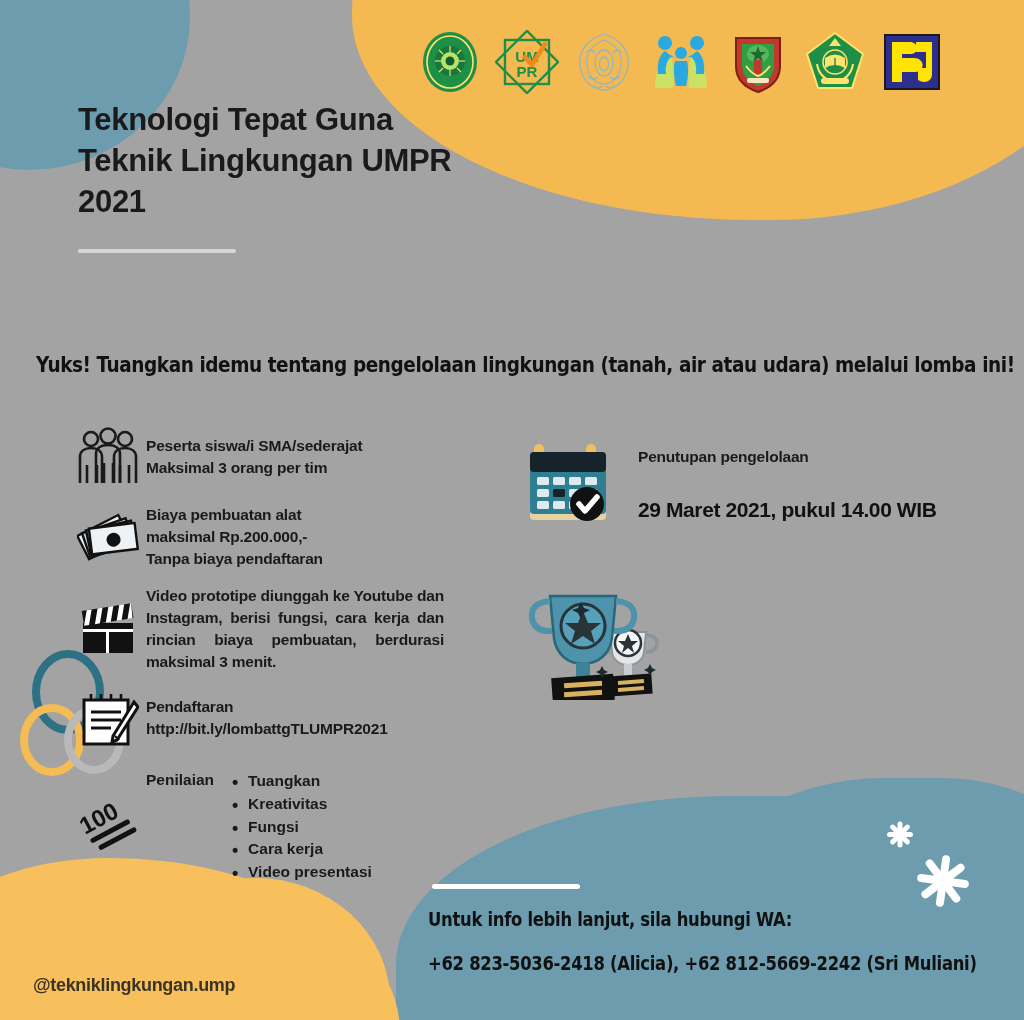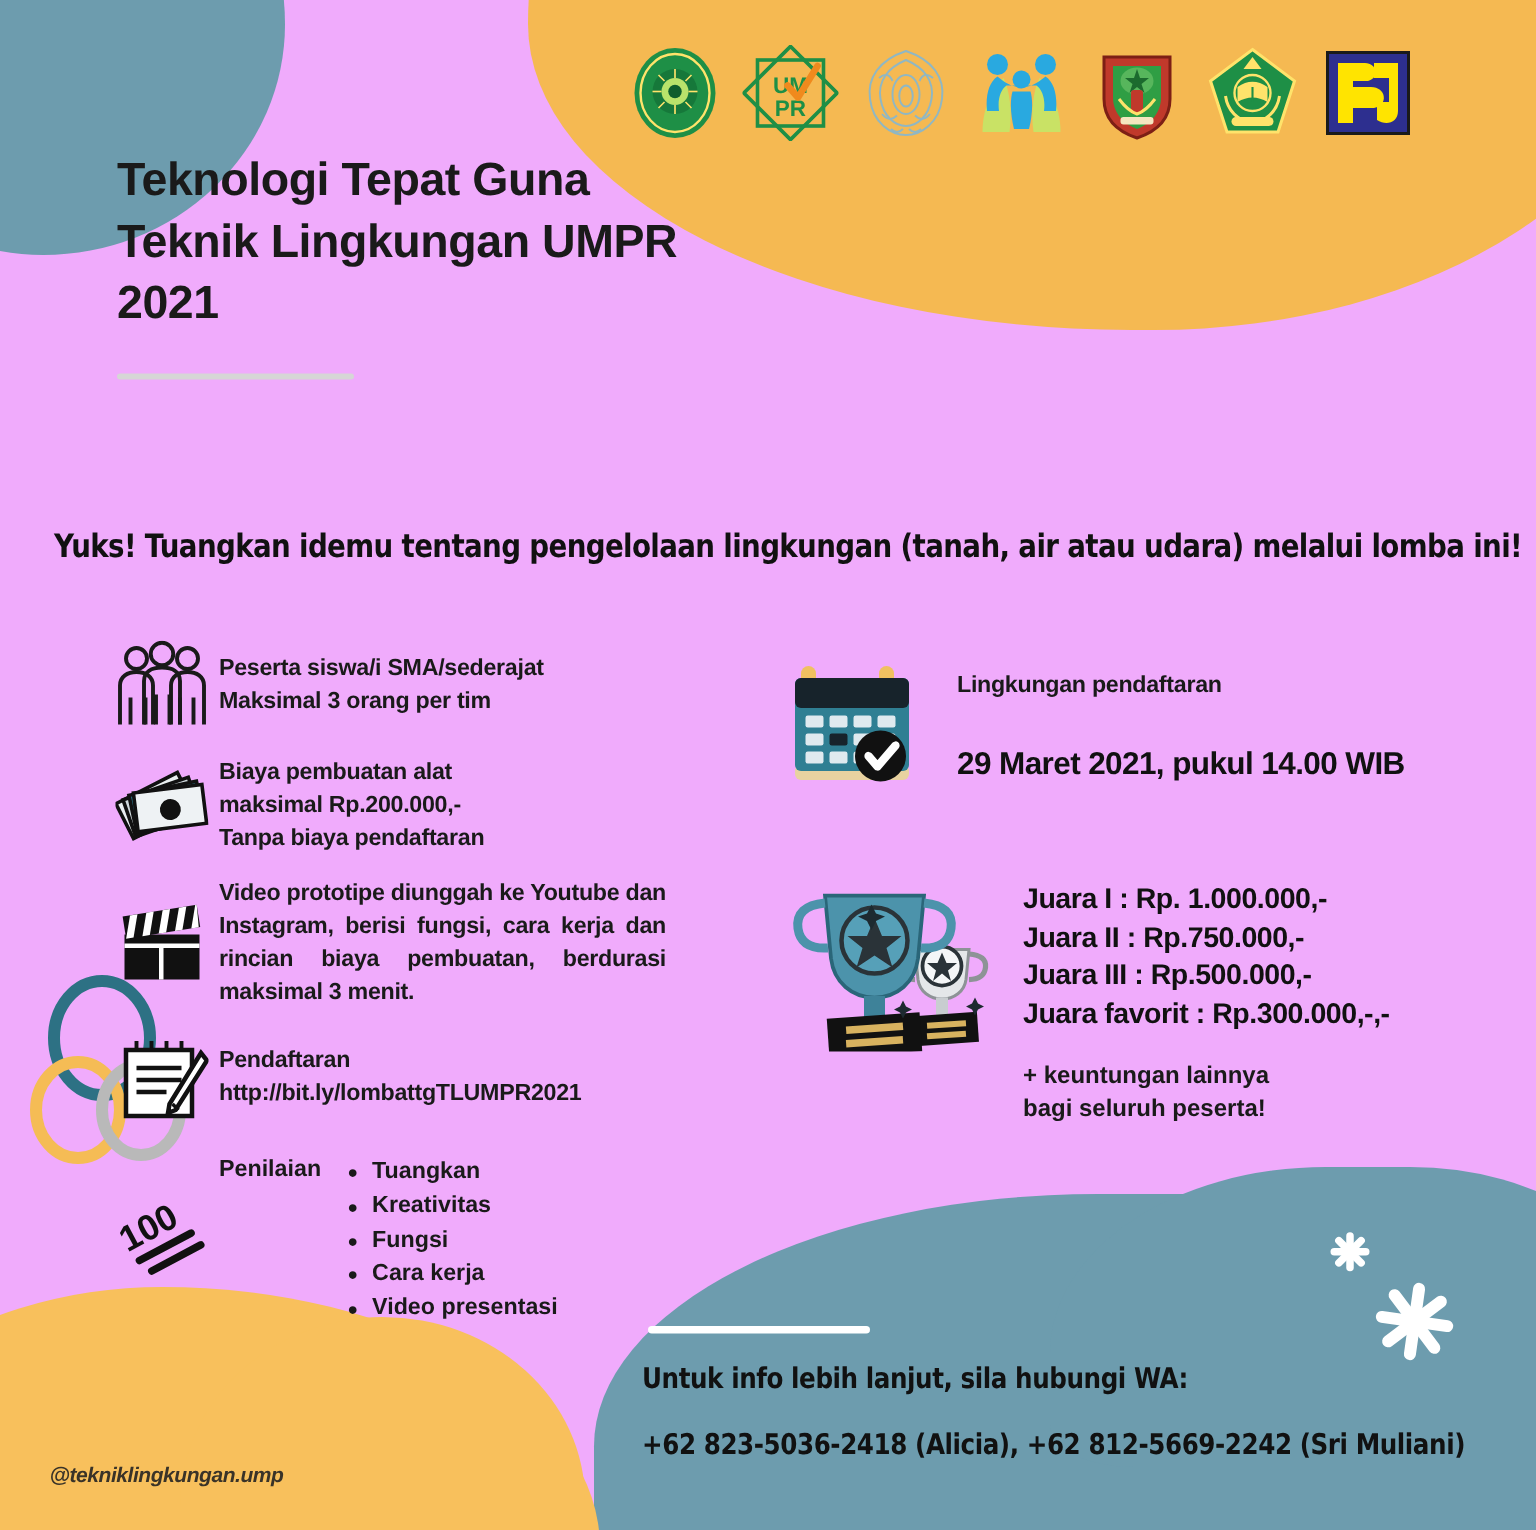--- a/index.html
+++ b/index.html
@@ -8,21 +8,21 @@
     background: #ffffff;
   }
   body {
     font-family: "Liberation Sans", sans-serif;
   }
   #poster {
     position: relative;
     width: 1024px;
     height: 1020px;
     overflow: hidden;
-    background: #f0abfc;
+    background: #a3a3a3;
   }
 
   
   .blob { position: absolute; }
 
   #blob-teal-topleft {
     left: -120px; top: -150px;
     width: 310px; height: 320px;
     background: #6d9cae;
     border-radius: 50% 50% 52% 48% / 55% 52% 48% 45%;
@@ -248,25 +248,24 @@
     color: #111111;
     letter-spacing: -0.3px;
     transform: scaleX(0.96);
     transform-origin: left center;
     white-space: nowrap;
   }
   #ig-handle {
     position: absolute;
     left: 33px; top: 975px;
     z-index: 8;
-    font-size: 14px;
+    font-size: 18px;
     font-weight: 600;
     color: #3a3328;
     letter-spacing: -0.3px;
-    font-style: italic;
   }
 </style>
 </head>
 <body>
 
 <div id="poster">
 
   <div class="blob" id="blob-teal-topleft"></div>
   <div class="blob" id="blob-orange-top"></div>
   <div class="blob" id="blob-teal-bottom"></div>
@@ -539,21 +538,21 @@
             <rect x="29" y="65" width="12" height="8" rx="1.5"></rect>
             <rect x="45" y="65" width="12" height="8" rx="1.5"></rect>
             <rect x="61" y="65" width="12" height="8" rx="1.5"></rect>
           </g>
           <rect x="29" y="53" width="12" height="8" rx="1.5" fill="#17232b"></rect>
           <circle cx="63" cy="68" r="17" fill="#111"></circle>
           <path d="M55 68 L61 75 L73 61" fill="none" stroke="#fff" stroke-width="5.5" stroke-linecap="round" stroke-linejoin="round"></path>
         </svg>
       </div>
       <div id="deadline-text-wrap">
-        <div id="deadline-label">Lingkungan pendaftaran</div>
+        <div id="deadline-label">Penutupan pengelolaan</div>
         <div id="deadline-value">29 Maret 2021, pukul 14.00 WIB</div>
       </div>
     </div>
 
     <div class="right-row" id="prize-row">
       <div>
         <svg width="148" height="124" viewBox="0 0 148 124">
 
           <g>
             <path d="M86 56 L122 56 L120 76 C119 84 112 89 104 89 C96 89 89 84 88 76 Z" fill="#e4e7e9" stroke="#8d9396" stroke-width="2"></path>
@@ -576,30 +575,20 @@
             <path d="M59 35 L64 47 L77 47 L67 55 L71 68 L59 60 L47 68 L51 55 L41 47 L54 47 Z" fill="#2a3338"></path>
             <path d="M57 26 l3 6 l6 2 l-6 3 l-3 6 l-3 -6 l-6 -3 l6 -2 Z" fill="#1d2a30"></path>
             <rect x="28" y="100" width="62" height="26" fill="#111" transform="rotate(-4 59 113)"></rect>
             <rect x="40" y="106" width="38" height="5" fill="#d8b25f" transform="rotate(-4 59 108)"></rect>
             <rect x="40" y="115" width="38" height="5" fill="#d8b25f" transform="rotate(-4 59 117)"></rect>
           </g>
           <path d="M78 90 l2 4 l4 2 l-4 2 l-2 4 l-2 -4 l-4 -2 l4 -2 Z" fill="#1d2a30"></path>
           <path d="M126 88 l2 4 l4 2 l-4 2 l-2 4 l-2 -4 l-4 -2 l4 -2 Z" fill="#1d2a30"></path>
         </svg>
       </div>
-      <div id="prize-text-wrap">
-        <div class="prize-line">Juara I : Rp. 1.000.000,-</div>
-        <div class="prize-line">Juara II : Rp.750.000,-</div>
-        <div class="prize-line">Juara III : Rp.500.000,-</div>
-        <div class="prize-line">Juara favorit : Rp.300.000,-,-</div>
-        <div id="prize-bonus">
-          <div>+ keuntungan lainnya</div>
-          <div>bagi seluruh peserta!</div>
-        </div>
-      </div>
     </div>
 
   </div>
 
   <div id="footer-rule"></div>
   <div id="footer-text">
     <div id="footer-wa-label">Untuk info lebih lanjut, sila hubungi WA:</div>
     <div id="footer-phones">+62 823-5036-2418 (Alicia),  +62 812-5669-2242 (Sri Muliani)</div>
   </div>
   <div id="ig-handle">@tekniklingkungan.ump</div>

